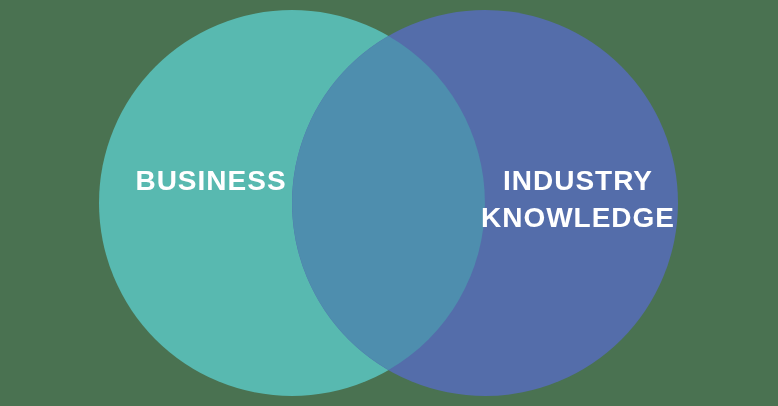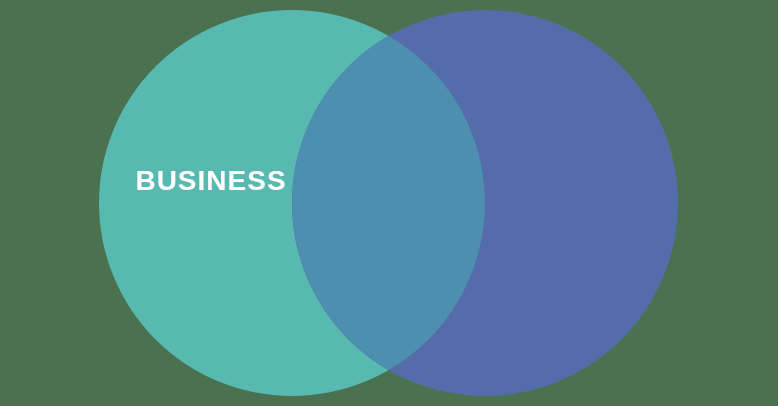--- a/index.html
+++ b/index.html
@@ -61,14 +61,18 @@
     <path d="M 388.5 35.9 A 193 193 0 0 1 388.5 370.1 A 193 193 0 0 1 388.5 35.9 Z" fill="#4E8EAE"></path>
   </svg>
 
   <div class="label label-left">
     <div>BUSINESS</div>
   </div>
 
   <div class="label label-center">
   </div>
 
+  <div class="label label-right">
+    <div>INDUSTRY</div>
+    <div>KNOWLEDGE</div>
+  </div>
 
 </div>
 
 </body></html>

